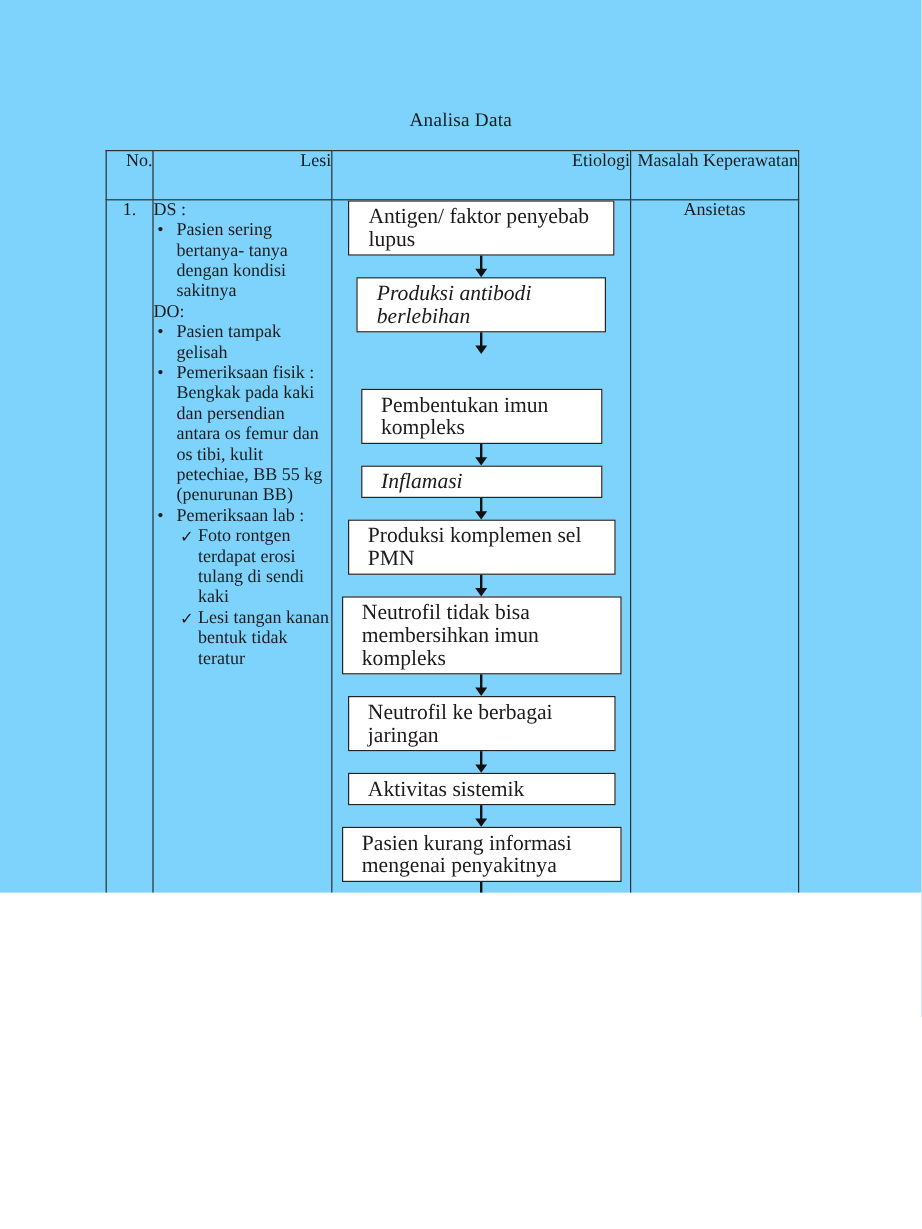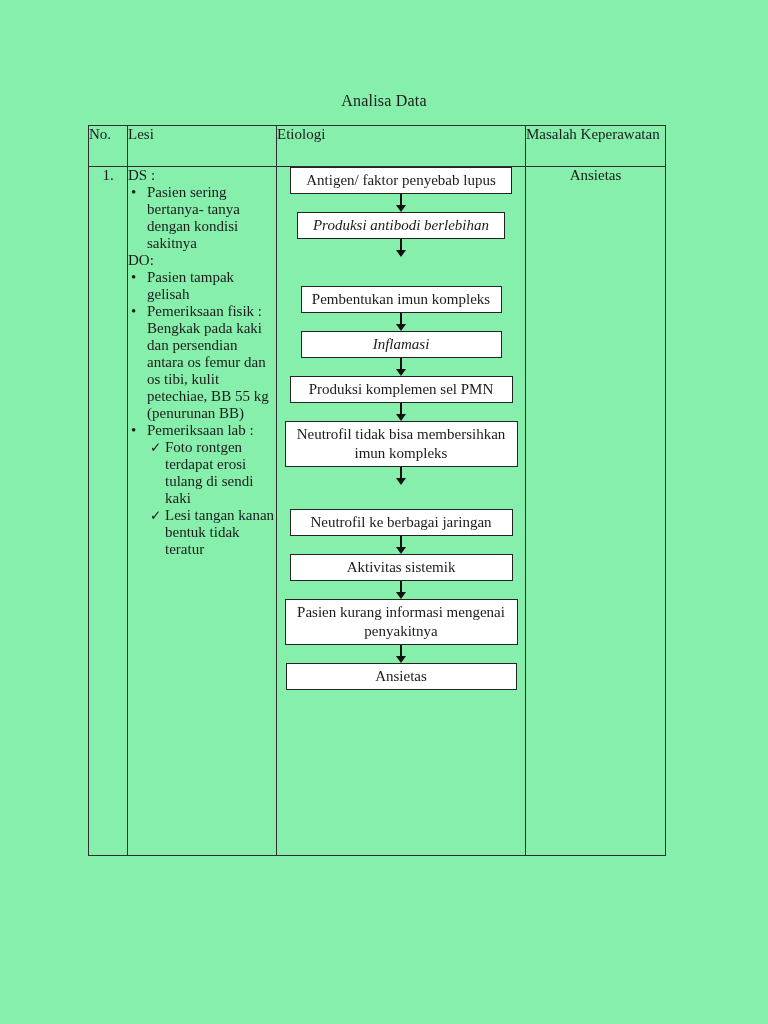--- a/index.html
+++ b/index.html
@@ -1,20 +1,20 @@
 <!DOCTYPE html>
 <html><head>
 <meta charset="utf-8">
 <style>
   html, body { margin: 0; padding: 0; background: #ffffff; }
   .page {
     position: relative;
     width: 768px;
-    height: 1024px;
-    background: #86efac;
+    height: 744px;
+    background: #7dd3fc;
     font-family: "Liberation Serif", "DejaVu Serif", serif;
     color: #1b1b1b;
     overflow: hidden;
   }
   .doc-title {
     position: absolute;
     top: 92px;
     left: 0;
     width: 100%;
     text-align: center;
@@ -31,21 +31,21 @@
   }
   table.analisa th, table.analisa td {
     border: 1.5px solid #2e2e2e;
     vertical-align: top;
     font-weight: normal;
     font-size: 15px;
     padding: 0;
   }
   th.hcell {
     height: 40px;
-    text-align: left;
+    text-align: right;
     padding-top: 3px;
     line-height: 17px;
     font-family: Liberation Serif, serif;
   }
   td.cell-no {
     text-align: center;
     padding-top: 3px;
     height: 688px;
   }
   td.cell-data {
@@ -61,32 +61,32 @@
   td.cell-etio { padding-top: 5px; }
   .flow {
     display: flex;
     flex-direction: column;
     align-items: center;
   }
   .flow-box {
     box-sizing: border-box;
     border: 1.5px solid #242424;
     background: #ffffff;
-    text-align: center;
-    font-size: 15px;
+    text-align: left;
+    font-size: 18px;
     line-height: 19px;
-    padding: 3px 4px;
+    padding: 3px 16px;
   }
   .fb-0 { width: 222px; }
   .fb-1 { width: 208px; font-style: italic; }
   .fb-2 { width: 201px; margin-top: 29px; }
   .fb-3 { width: 201px; font-style: italic; }
   .fb-4 { width: 223px; }
   .fb-5 { width: 233px; }
-  .fb-6 { width: 223px; margin-top: 24px; }
+  .fb-6 { width: 223px; }
   .fb-7 { width: 223px; }
   .fb-8 { width: 233px; }
   .fb-9 { width: 231px; }
   .flow-arrow {
     position: relative;
     width: 10px;
     height: 18px;
     flex: none;
   }
   .flow-arrow::before {

